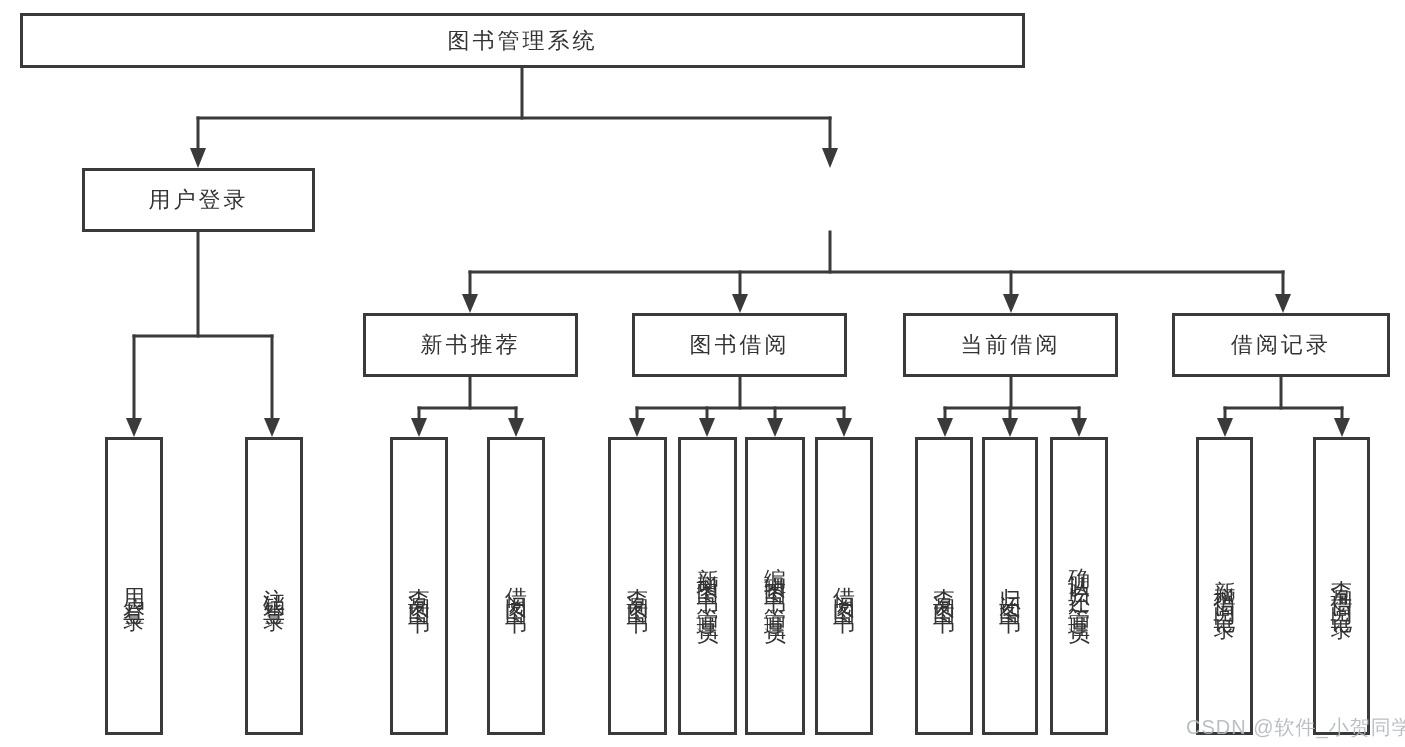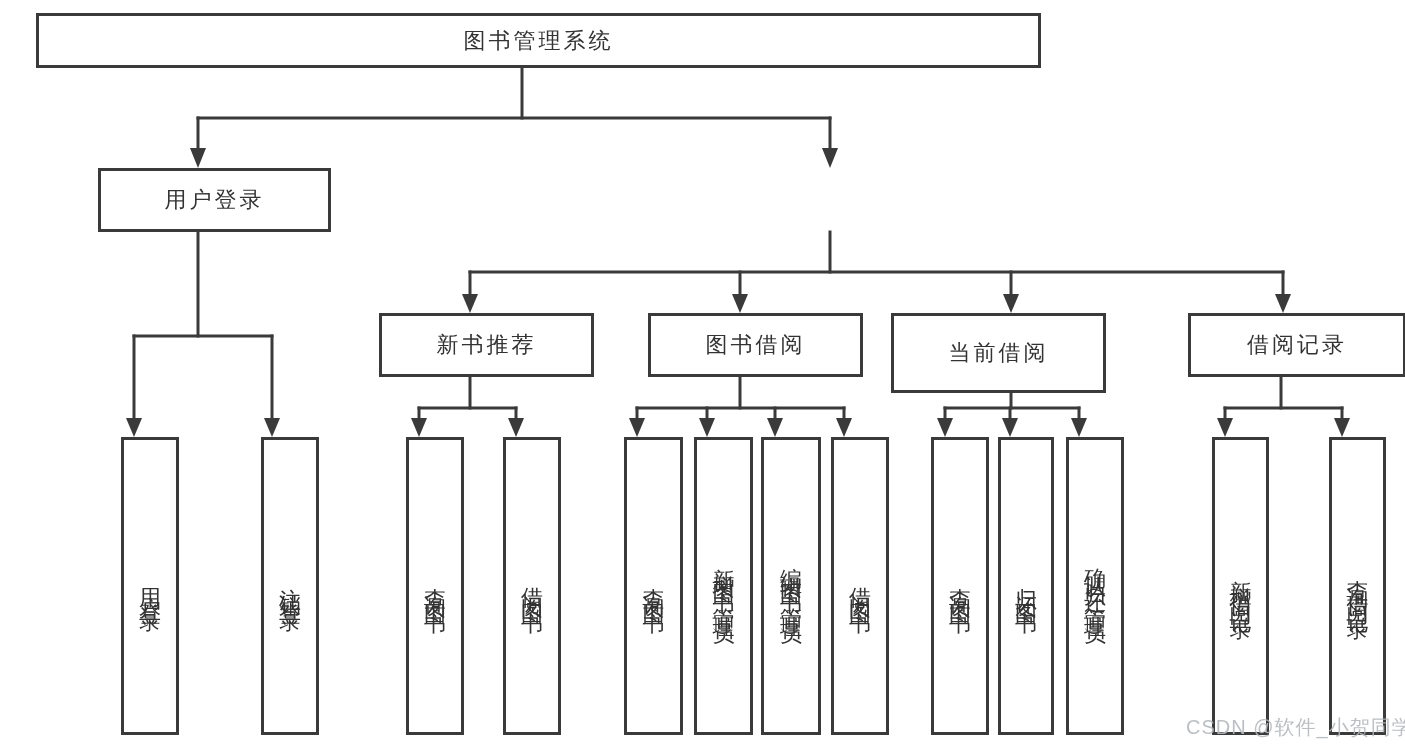--- a/index.html
+++ b/index.html
@@ -17,21 +17,20 @@
     background:#ffffff;
     border:3px solid #3a3a3a;
     display:flex;
     align-items:center;
     justify-content:center;
     color:#333333;
     font-size:22px;
     letter-spacing:3px;
     z-index:2;
     white-space:nowrap;
-    margin-left:16px;
   }
   .v{
     writing-mode:vertical-rl;
     letter-spacing:8px;
     font-size:22px;
   }
   .watermark{
     position:absolute;
     left:1186px;
     top:714px;
@@ -120,21 +119,21 @@
       <polygon points="1334,418 1350,418 1342,437"></polygon>
     </g>
   </svg>
 
   <div class="box" style="left:20px;top:13px;width:1005px;height:55px">图书管理系统</div>
 
   <div class="box" style="left:82px;top:168px;width:233px;height:64px">用户登录</div>
 
   <div class="box" style="left:632px;top:313px;width:215px;height:64px">图书借阅</div>
   <div class="box" style="left:363px;top:313px;width:215px;height:64px">新书推荐</div>
-  <div class="box" style="left:875px;top:313px;width:215px;height:80px">当前借阅</div>
+  <div class="box" style="left:903px;top:313px;width:215px;height:64px">当前借阅</div>
   <div class="box" style="left:1172px;top:313px;width:218px;height:64px">借阅记录</div>
 
   <div class="box v" style="left:105px;top:437px;width:58px;height:298px">用户登录</div>
   <div class="box v" style="left:245px;top:437px;width:58px;height:298px">注销登录</div>
 
   <div class="box v" style="left:390px;top:437px;width:58px;height:298px">查询图书</div>
   <div class="box v" style="left:487px;top:437px;width:58px;height:298px">借阅图书</div>
 
   <div class="box v" style="left:608px;top:437px;width:59px;height:298px">查询图书</div>
   <div class="box v" style="left:678px;top:437px;width:59px;height:298px">新增图书（管理员）</div>

